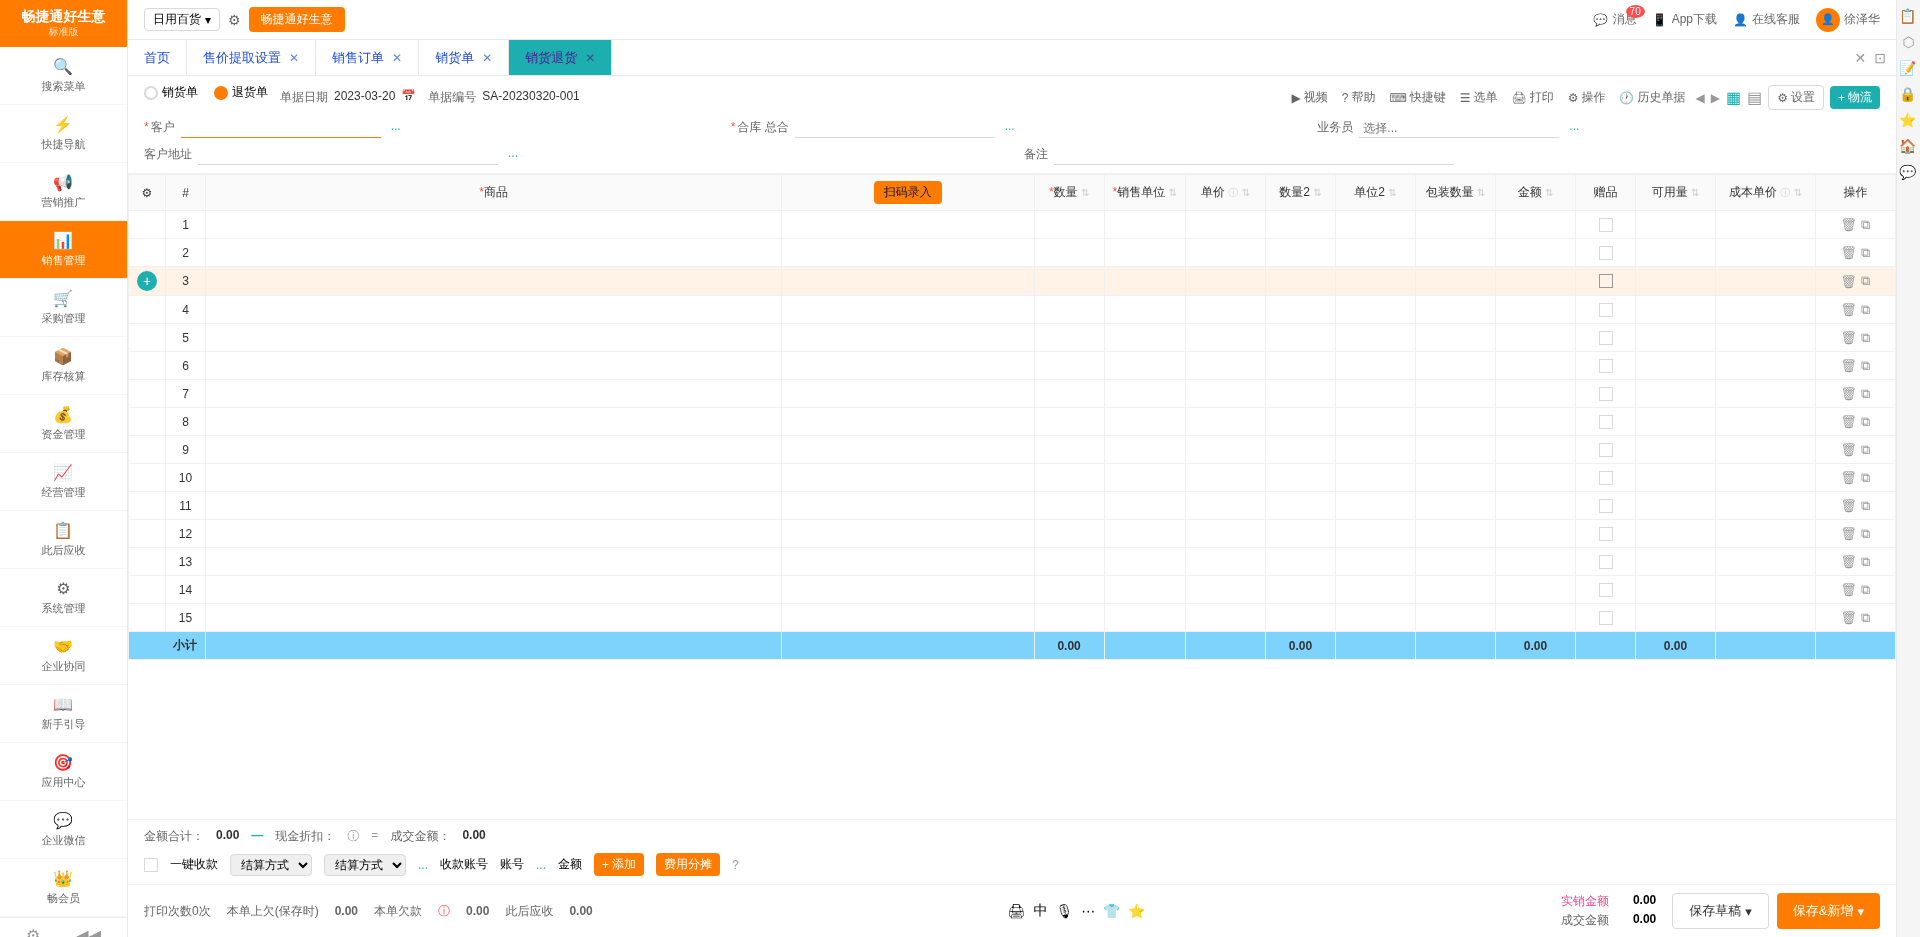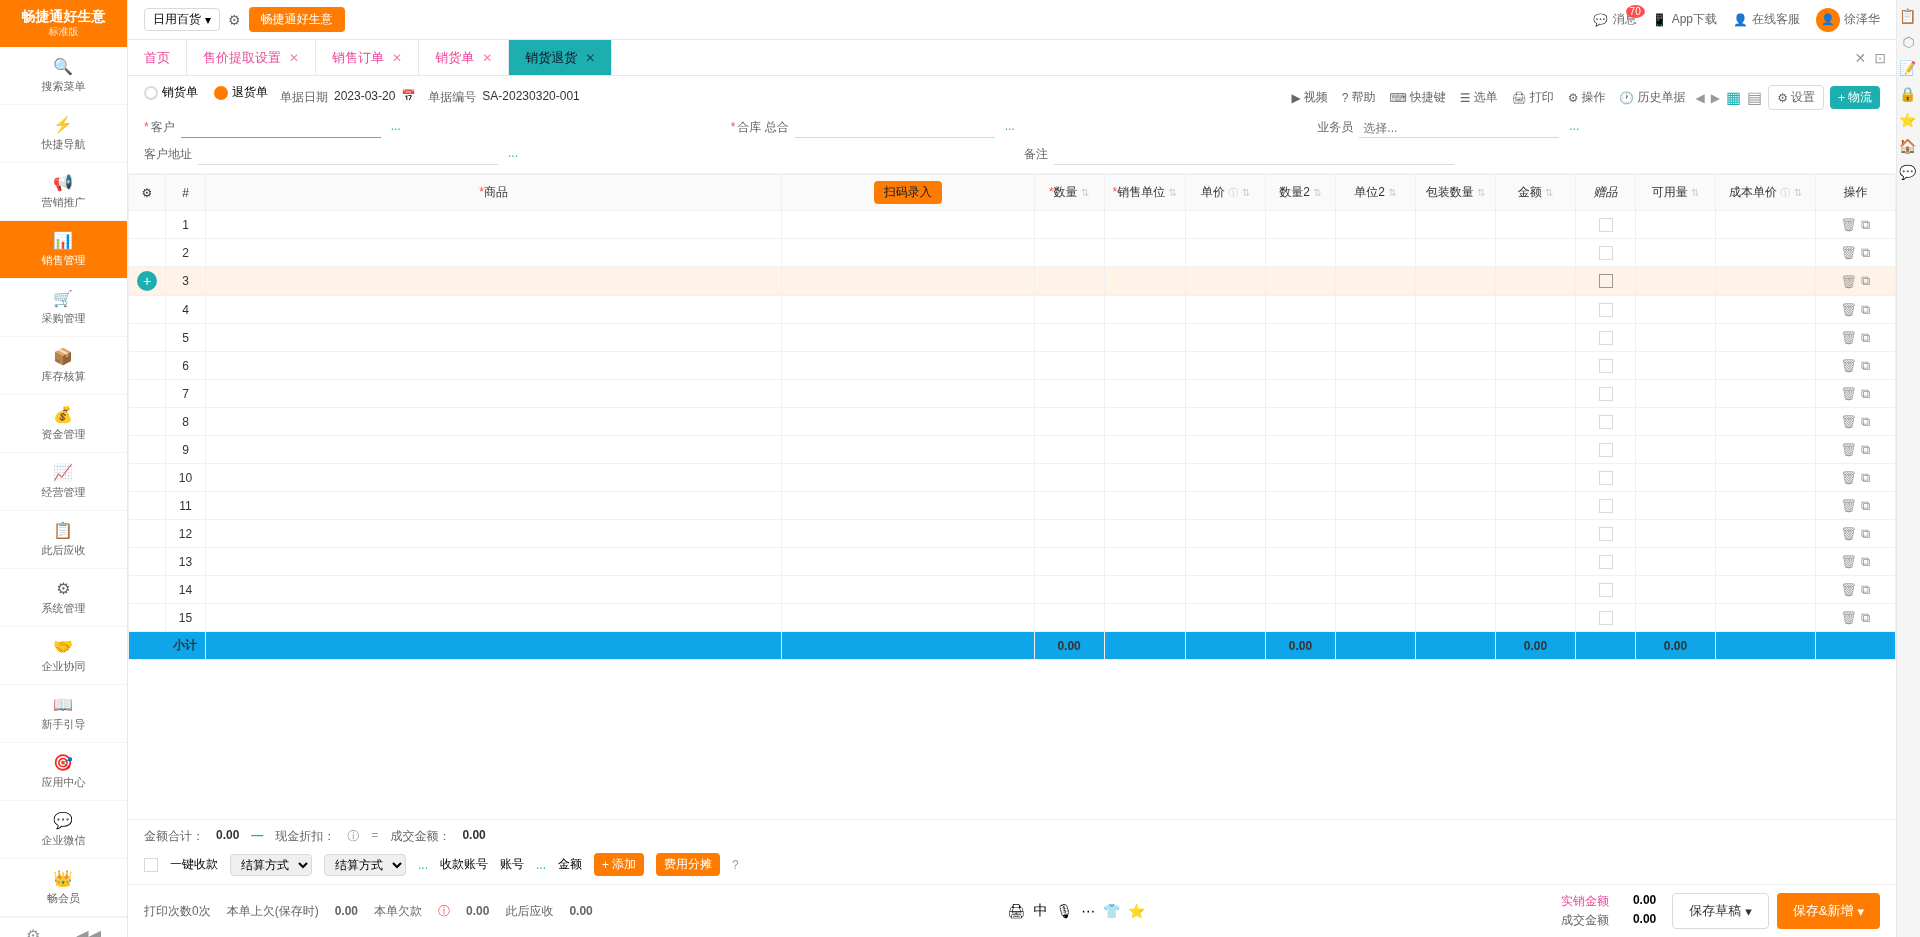--- a/index.html
+++ b/index.html
@@ -27,22 +27,22 @@
     .gear-btn { cursor: pointer; color: #666; font-size: 14px; }
     .experience-btn { background: #ff7c00; color: white; border: none; border-radius: 4px; padding: 4px 12px; font-size: 12px; cursor: pointer; }
     .top-header-right { display: flex; align-items: center; gap: 16px; font-size: 12px; color: #666; }
     .notification-btn { cursor: pointer; display: flex; align-items: center; gap: 4px; position: relative; }
     .badge { background: #ff4d4f; color: white; border-radius: 50%; font-size: 10px; padding: 1px 4px; position: absolute; top: -6px; right: -8px; }
     .header-action { cursor: pointer; display: flex; align-items: center; gap: 4px; }
     .user-avatar { width: 24px; height: 24px; border-radius: 50%; background: #ff7c00; display: flex; align-items: center; justify-content: center; color: white; font-size: 11px; }
 
     
     .tab-bar { background: #fff; height: 36px; display: flex; align-items: stretch; border-bottom: 1px solid #e8e8e8; flex-shrink: 0; padding-right: 48px; position: relative; }
-    .tab-item { display: flex; align-items: center; padding: 0 16px; cursor: pointer; font-size: 13px; color: #ec4899; border-right: 1px solid #e8e8e8; white-space: nowrap; position: relative; }
-    .tab-item.active { background: #1DAFAF; color: #0f172a; }
+    .tab-item { display: flex; align-items: center; padding: 0 16px; cursor: pointer; font-size: 13px; color: #1d4ed8; border-right: 1px solid #e8e8e8; white-space: nowrap; position: relative; }
+    .tab-item.active { background: #1DAFAF; color: #4c1d95; }
     .tab-item .tab-close { margin-left: 8px; font-size: 12px; opacity: 0.7; cursor: pointer; }
     .tab-actions { position: absolute; right: 0; display: flex; align-items: center; height: 100%; padding: 0 8px; gap: 4px; }
     .tab-action-btn { cursor: pointer; color: #999; font-size: 14px; padding: 2px; }
     .radio-group { display: flex; gap: 16px; margin-bottom: 10px; }
     .radio-item { display: flex; align-items: center; gap: 4px; cursor: pointer; font-size: 12px; }
     .radio-circle { width: 14px; height: 14px; border-radius: 50%; border: 2px solid #d9d9d9; background: white; flex-shrink: 0; }
     .radio-circle.checked { border-color: #ff7c00; background: #ff7c00; }
     .form-field { display: flex; gap: 6px; }
     .form-label { color: #666; font-size: 12px; white-space: nowrap; }
     .form-label.required::before { content: '*'; color: #ff4d4f; margin-right: 2px; }
@@ -56,21 +56,21 @@
     
     .table-container { flex: 1; overflow: auto; background: white; }
     .data-table { width: 100%; border-collapse: collapse; }
     .data-table th { background: #fafafa; border: 1px solid #f0f0f0; padding: 6px 8px; font-size: 12px; font-weight: normal; color: #333; white-space: nowrap; text-align: center; position: sticky; top: 0; z-index: 1; }
     .data-table td { border: 1px solid #f0f0f0; padding: 4px 8px; font-size: 12px; color: #333; text-align: center; height: 28px; }
     .data-table tr.active-row td { background: #fff3e8; }
     .row-num { color: #999; font-size: 11px; }
     .checkbox-box { width: 14px; height: 14px; border: 1px solid #d9d9d9; margin: 0 auto; }
     .action-icons { display: flex; align-items: center; justify-content: center; gap: 4px; }
     .action-icon { cursor: pointer; color: #999; font-size: 13px; }
-    .subtotal-row td { background: #0ea5e9; font-weight: bold; }
+    .subtotal-row td { background: #7dd3fc; font-weight: bold; }
 
     
     .bottom-area { background: white; border-top: 1px solid #f0f0f0; padding: 8px 16px; flex-shrink: 0; }
     .amount-row { display: flex; align-items: flex-start; gap: 12px; font-size: 12px; margin-bottom: 8px; }
     .amount-label { color: #666; }
     .amount-value { color: #333; font-weight: bold; }
     .payment-row { display: flex; align-items: center; gap: 12px; font-size: 12px; }
     .payment-checkbox { width: 14px; height: 14px; border: 1px solid #d9d9d9; }
     .payment-select { border: 1px solid #d9d9d9; border-radius: 4px; padding: 2px 6px; font-size: 12px; }
     .payment-dots { color: #1DAFAF; cursor: pointer; }
@@ -99,21 +99,21 @@
     th.col-settings { width: 32px; }
     th.col-num { width: 40px; }
     th.col-goods { min-width: 120px; }
     th.col-qty { width: 70px; }
     th.col-unit { width: 80px; }
     th.col-price { width: 80px; }
     th.col-qty2 { width: 70px; }
     th.col-unit2 { width: 80px; }
     th.col-pkgqty { width: 80px; }
     th.col-amount { width: 80px; }
-    th.col-gift { width: 60px; font-style: italic; }
+    th.col-gift { width: 60px; }
     th.col-avail { width: 80px; }
     th.col-costprice { width: 100px; }
     th.col-ops { width: 80px; }
 
     .header-area { background: white; padding: 8px 16px; border-bottom: 1px solid #f0f0f0; }
     .header-row1 { display: flex; align-items: center; gap: 12px; margin-bottom: 8px; }
 
     .info-toolbar { display: flex; align-items: center; flex-wrap: wrap; gap: 6px; margin-left: auto; }
     .info-btn { display: flex; align-items: center; gap: 3px; cursor: pointer; color: #666; font-size: 12px; padding: 2px 4px; }
     .setting-btn-right { border: 1px solid #d9d9d9; border-radius: 4px; padding: 3px 8px; cursor: pointer; font-size: 12px; color: #666; background: white; display: flex; align-items: center; gap: 3px; }

